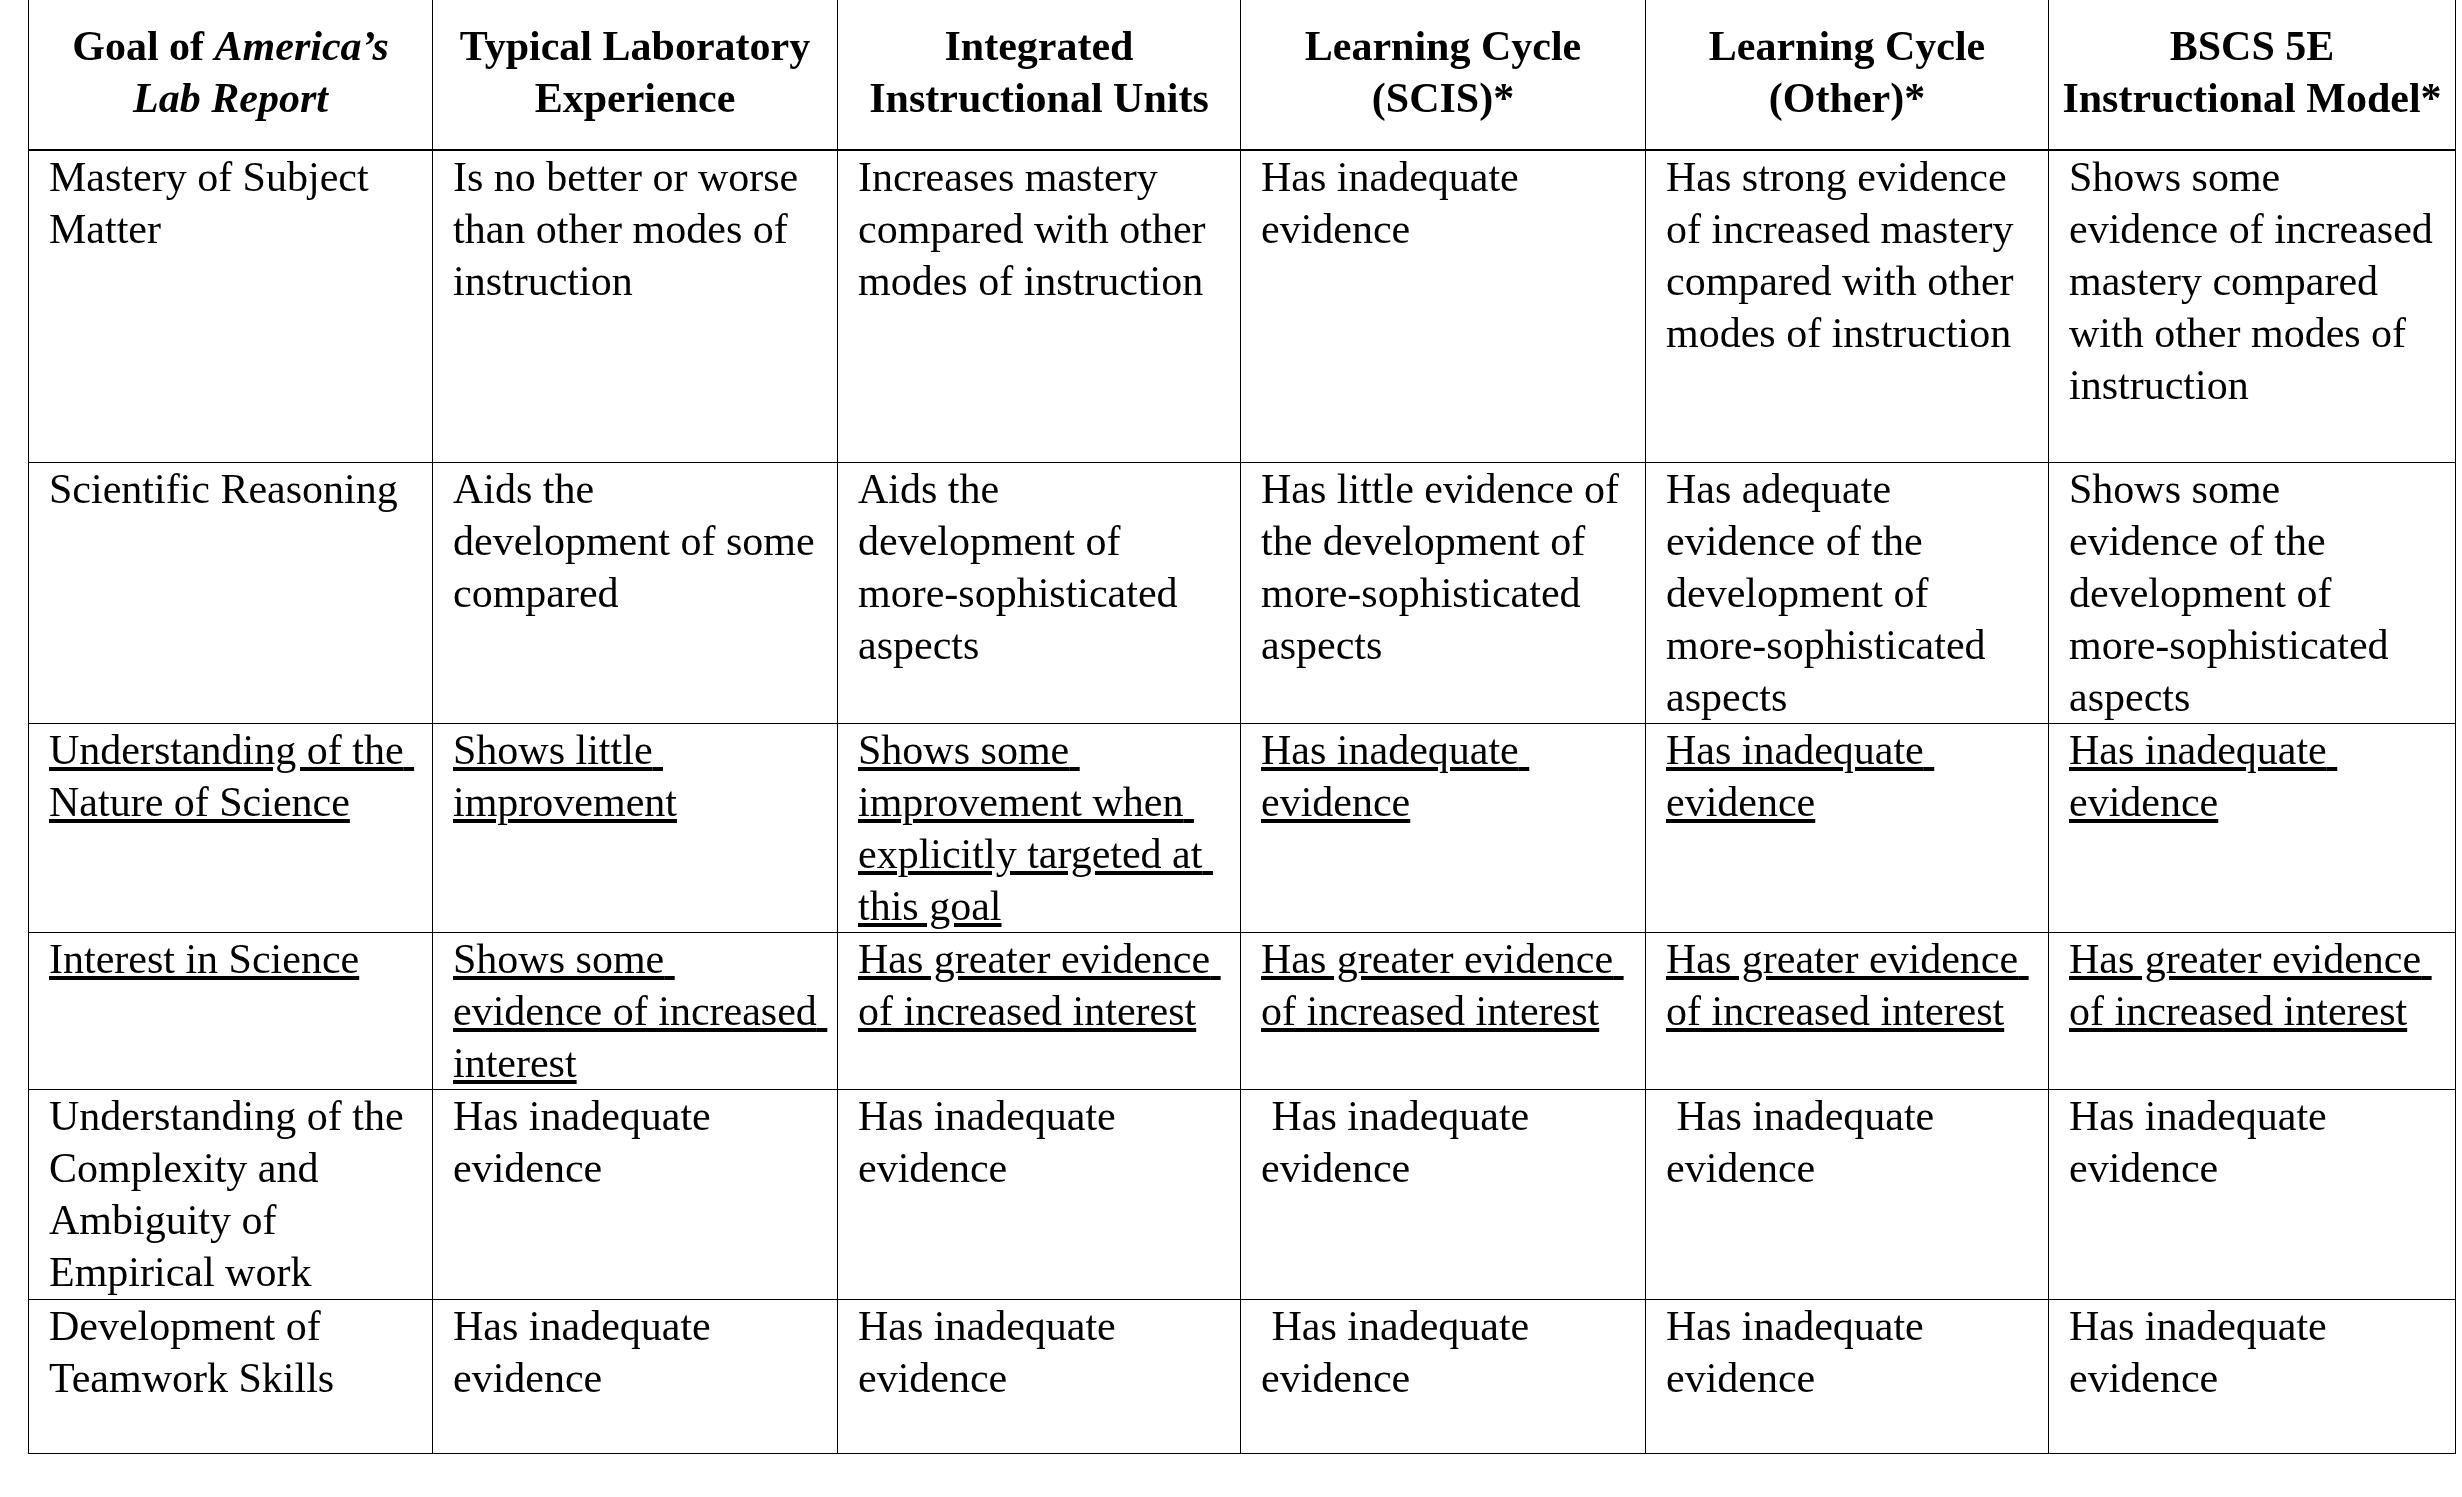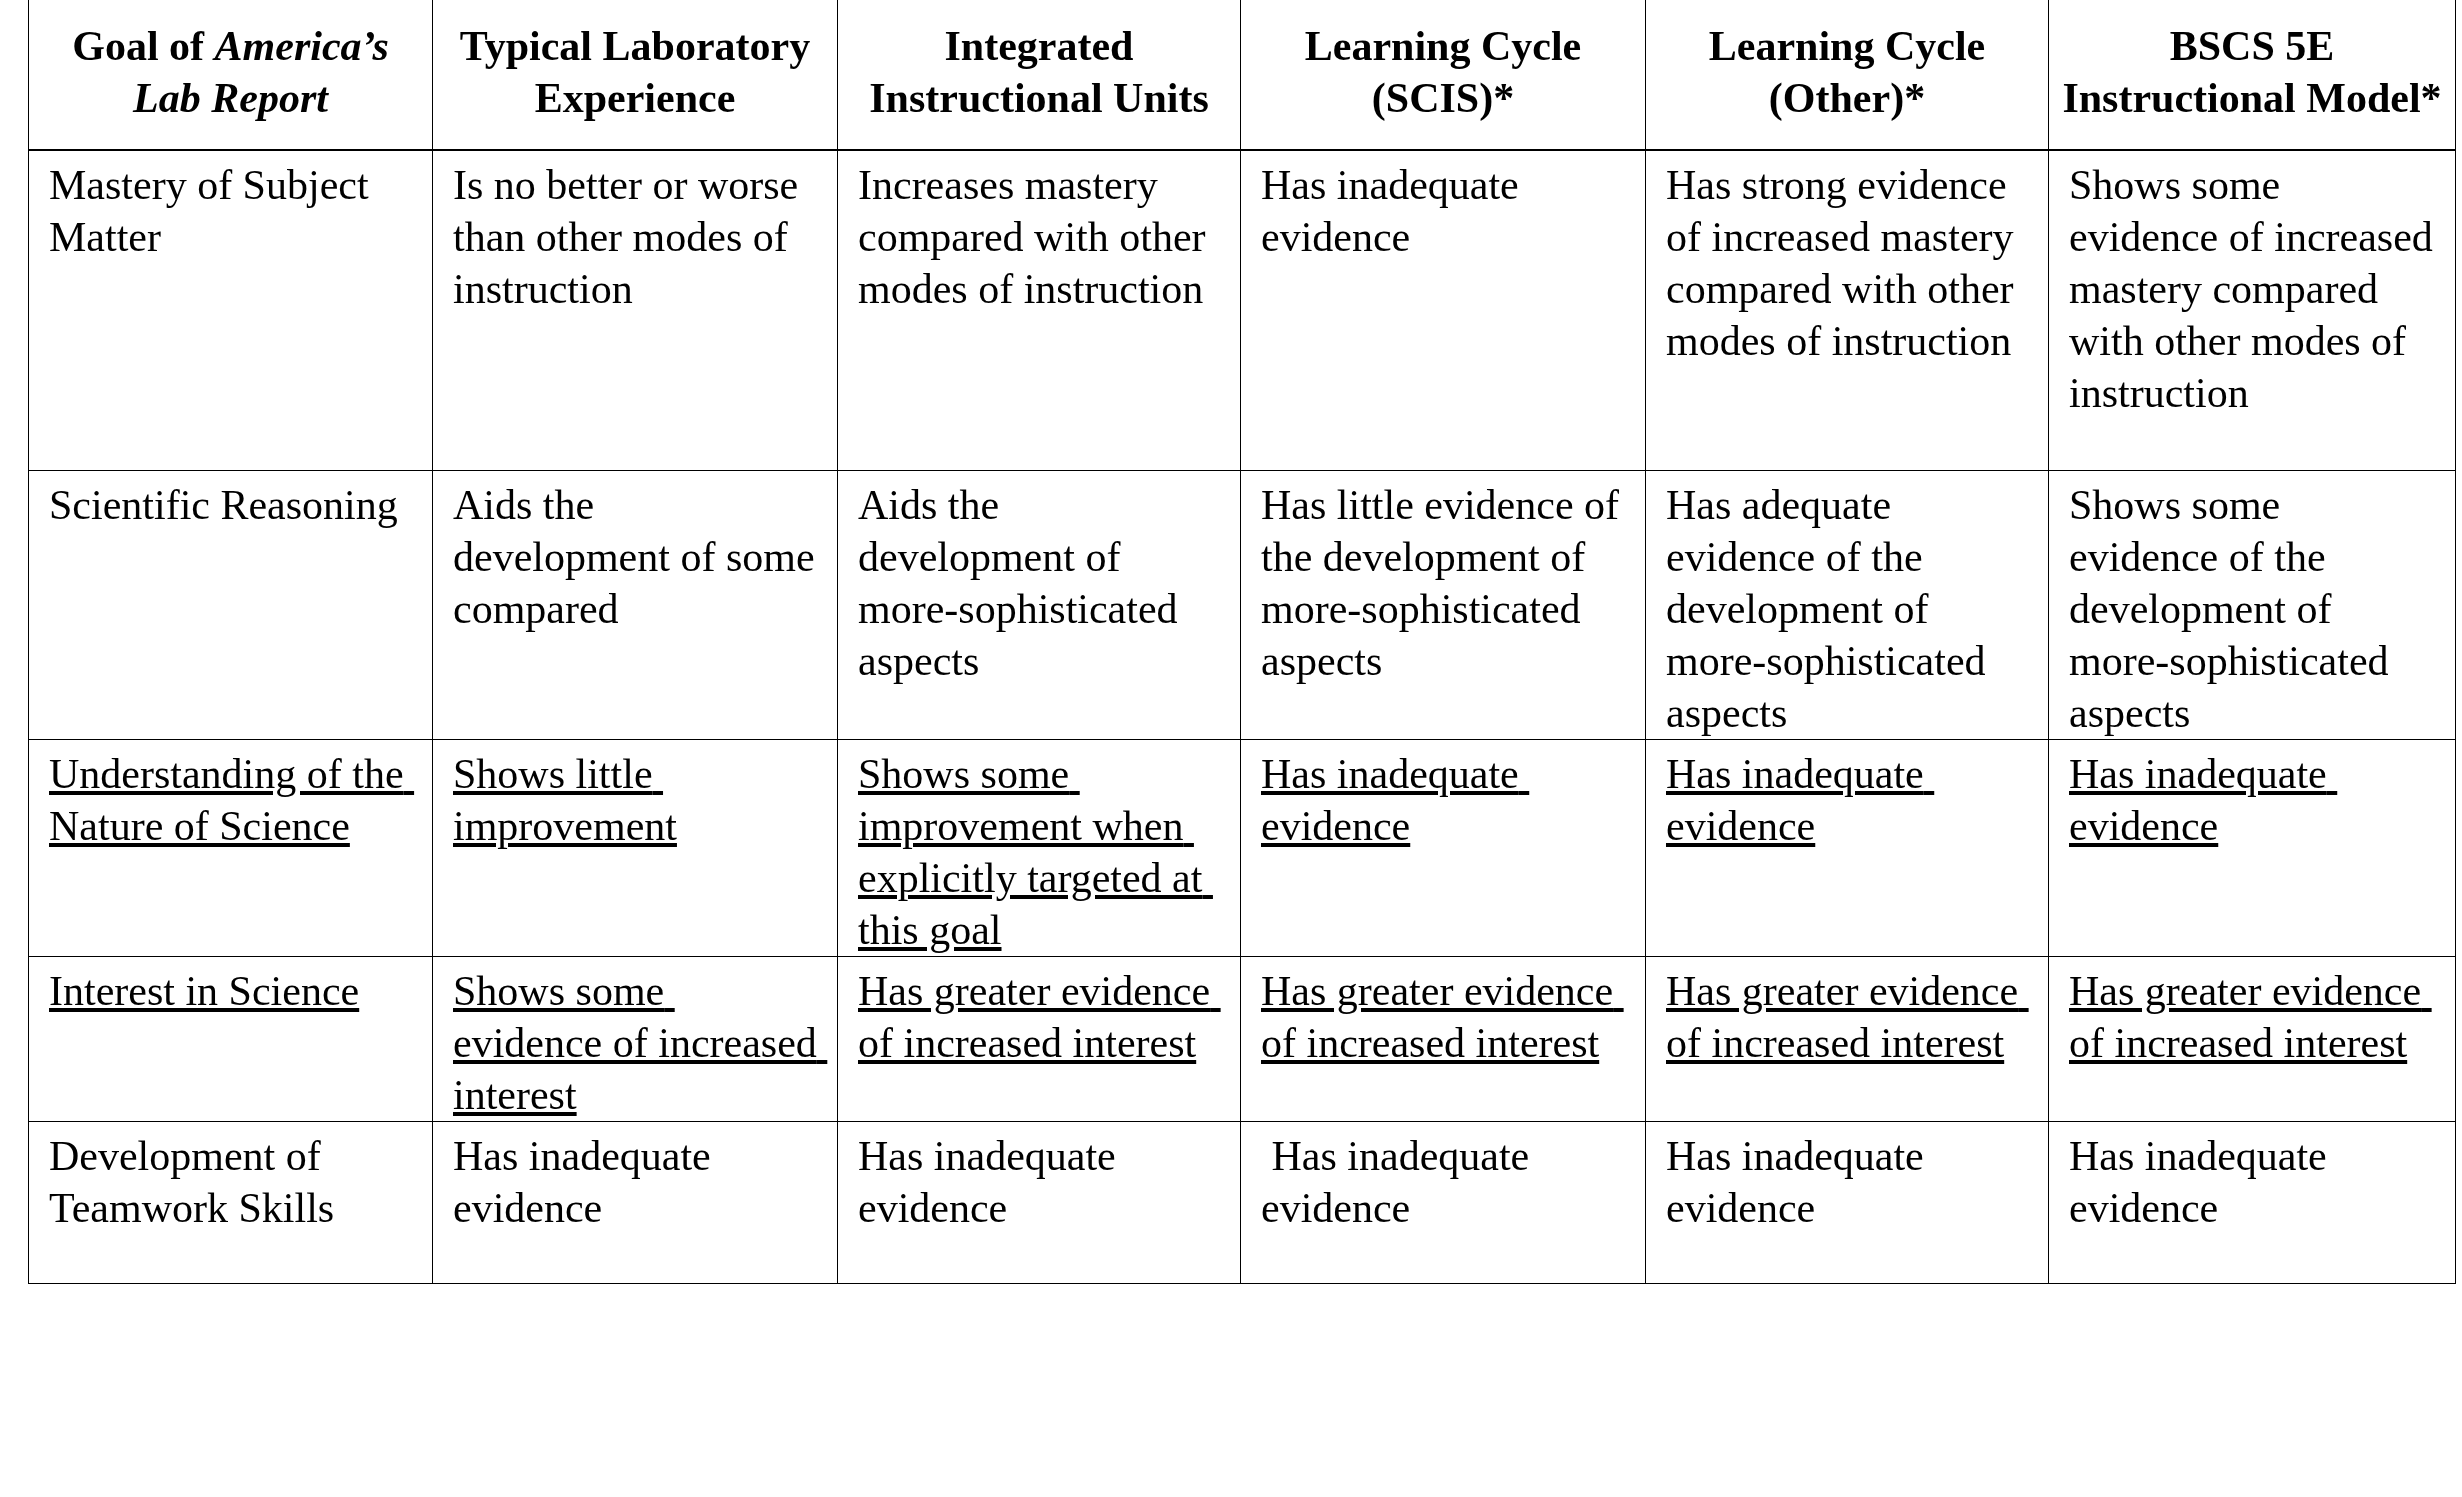--- a/index.html
+++ b/index.html
@@ -38,21 +38,21 @@
       white-space: pre-wrap;
     }
     .doc-table th {
       font-weight: bold;
       text-align: center;
       vertical-align: middle;
       height: 153px;
       padding: 0 9px;
     }
     .doc-table thead tr { border-bottom: 2.7px solid #000; }
-    .doc-table td { padding-top: 8px; }
+    .doc-table td { padding-top: 0; }
     .hdr-italic { font-style: italic; }
     tr.r0 td { height: 311px; }
     tr.r1 td { height: 259px; margin-top: 26px; }
     tr.r2 td { height: 207px; text-decoration: underline; }
     tr.r3 td { height: 155px; text-decoration: underline; }
     tr.r4 td { height: 209px; }
     tr.r5 td { height: 103px; }
     tr.r6 td { height: 153px; }
   </style>
 </head>
@@ -103,20 +103,28 @@
       <td>Has inadequate evidence</td>
     </tr>
     <tr class="r3">
       <td>Interest in Science</td>
       <td>Shows some evidence of increased interest</td>
       <td>Has greater evidence of increased interest</td>
       <td>Has greater evidence of increased interest</td>
       <td>Has greater evidence of increased interest</td>
       <td>Has greater evidence of increased interest</td>
     </tr>
+    <tr class="r4">
+      <td>Understanding of the Complexity and Ambiguity of Empirical work</td>
+      <td>Has inadequate evidence</td>
+      <td>Has inadequate evidence</td>
+      <td> Has inadequate evidence</td>
+      <td> Has inadequate evidence</td>
+      <td>Has inadequate evidence</td>
+    </tr>
     <tr class="r6">
       <td>Development of Teamwork Skills</td>
       <td>Has inadequate evidence</td>
       <td>Has inadequate evidence</td>
       <td> Has inadequate evidence</td>
       <td>Has inadequate evidence</td>
       <td>Has inadequate evidence</td>
     </tr>
   </tbody>
 </table>

